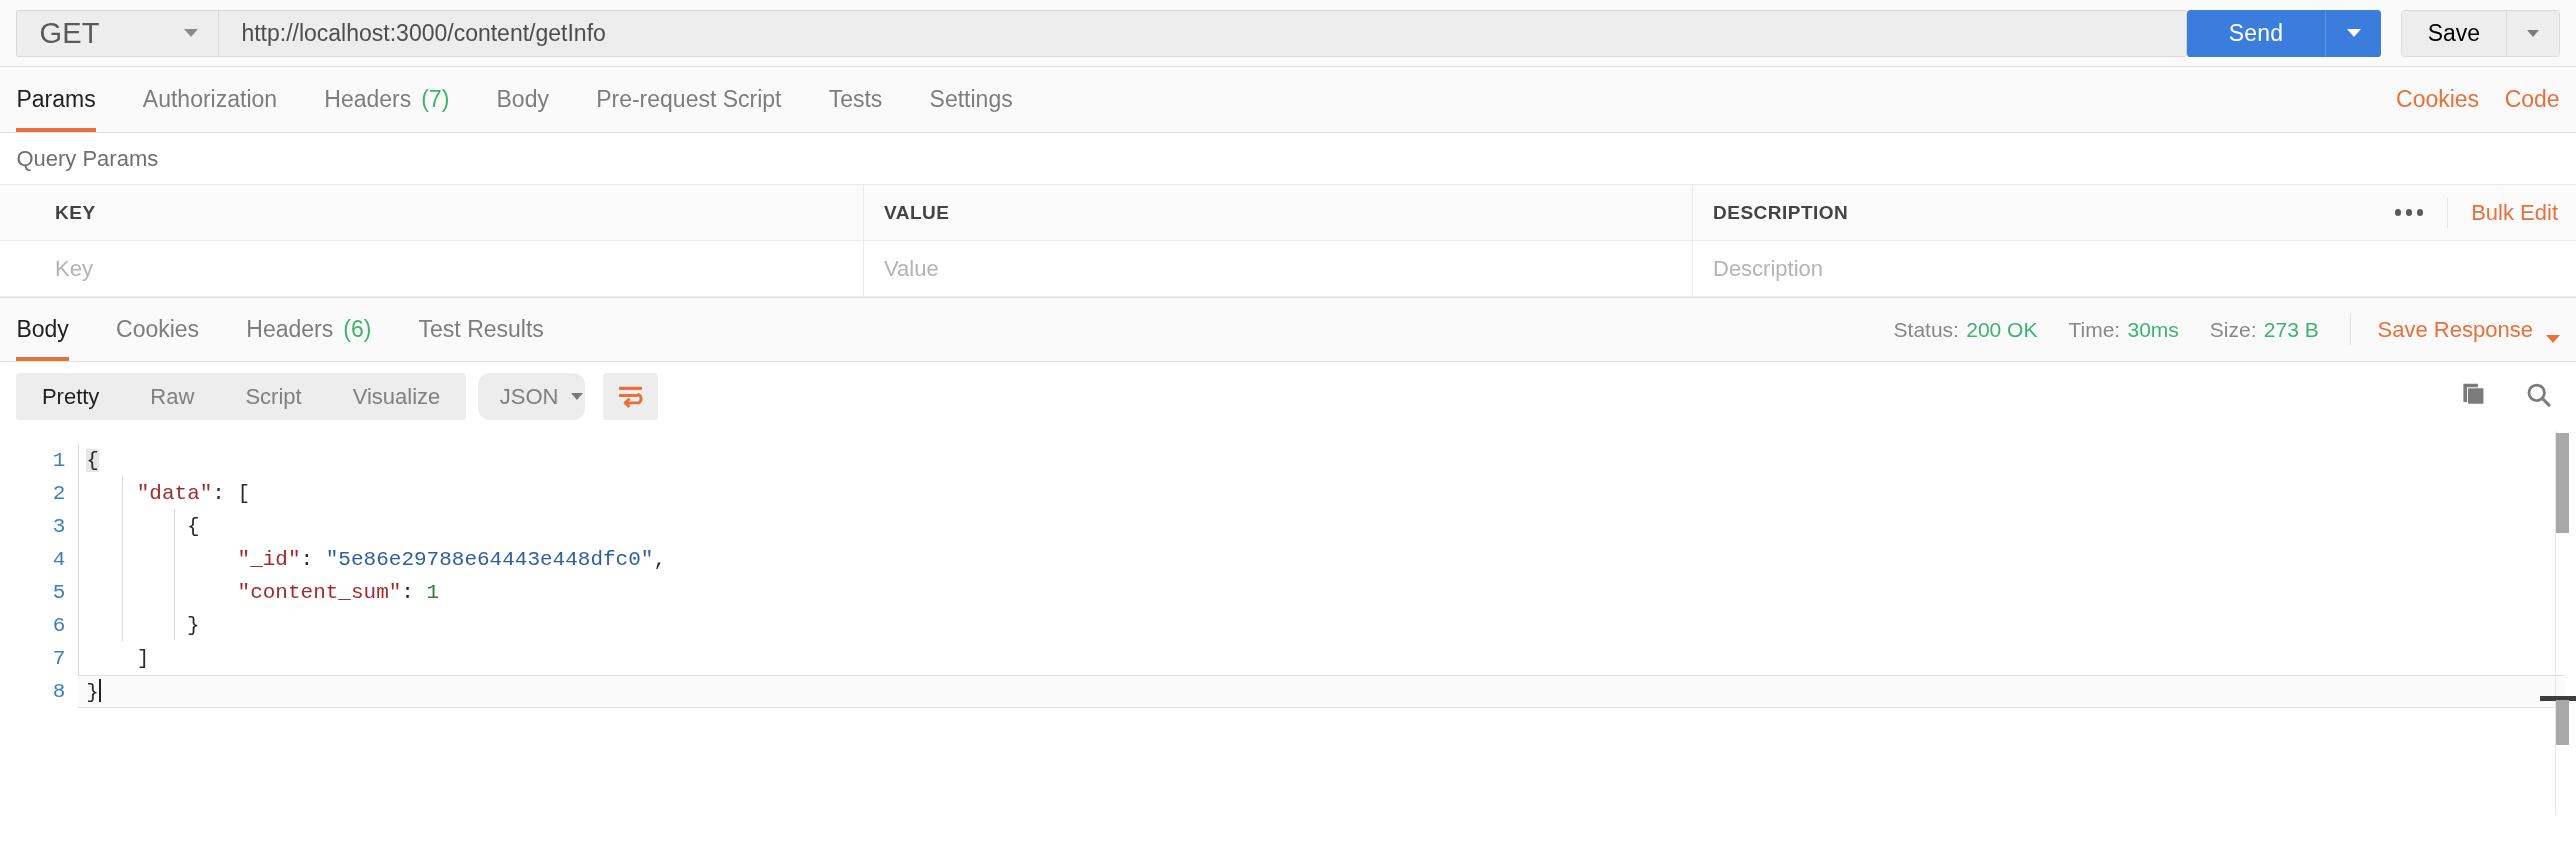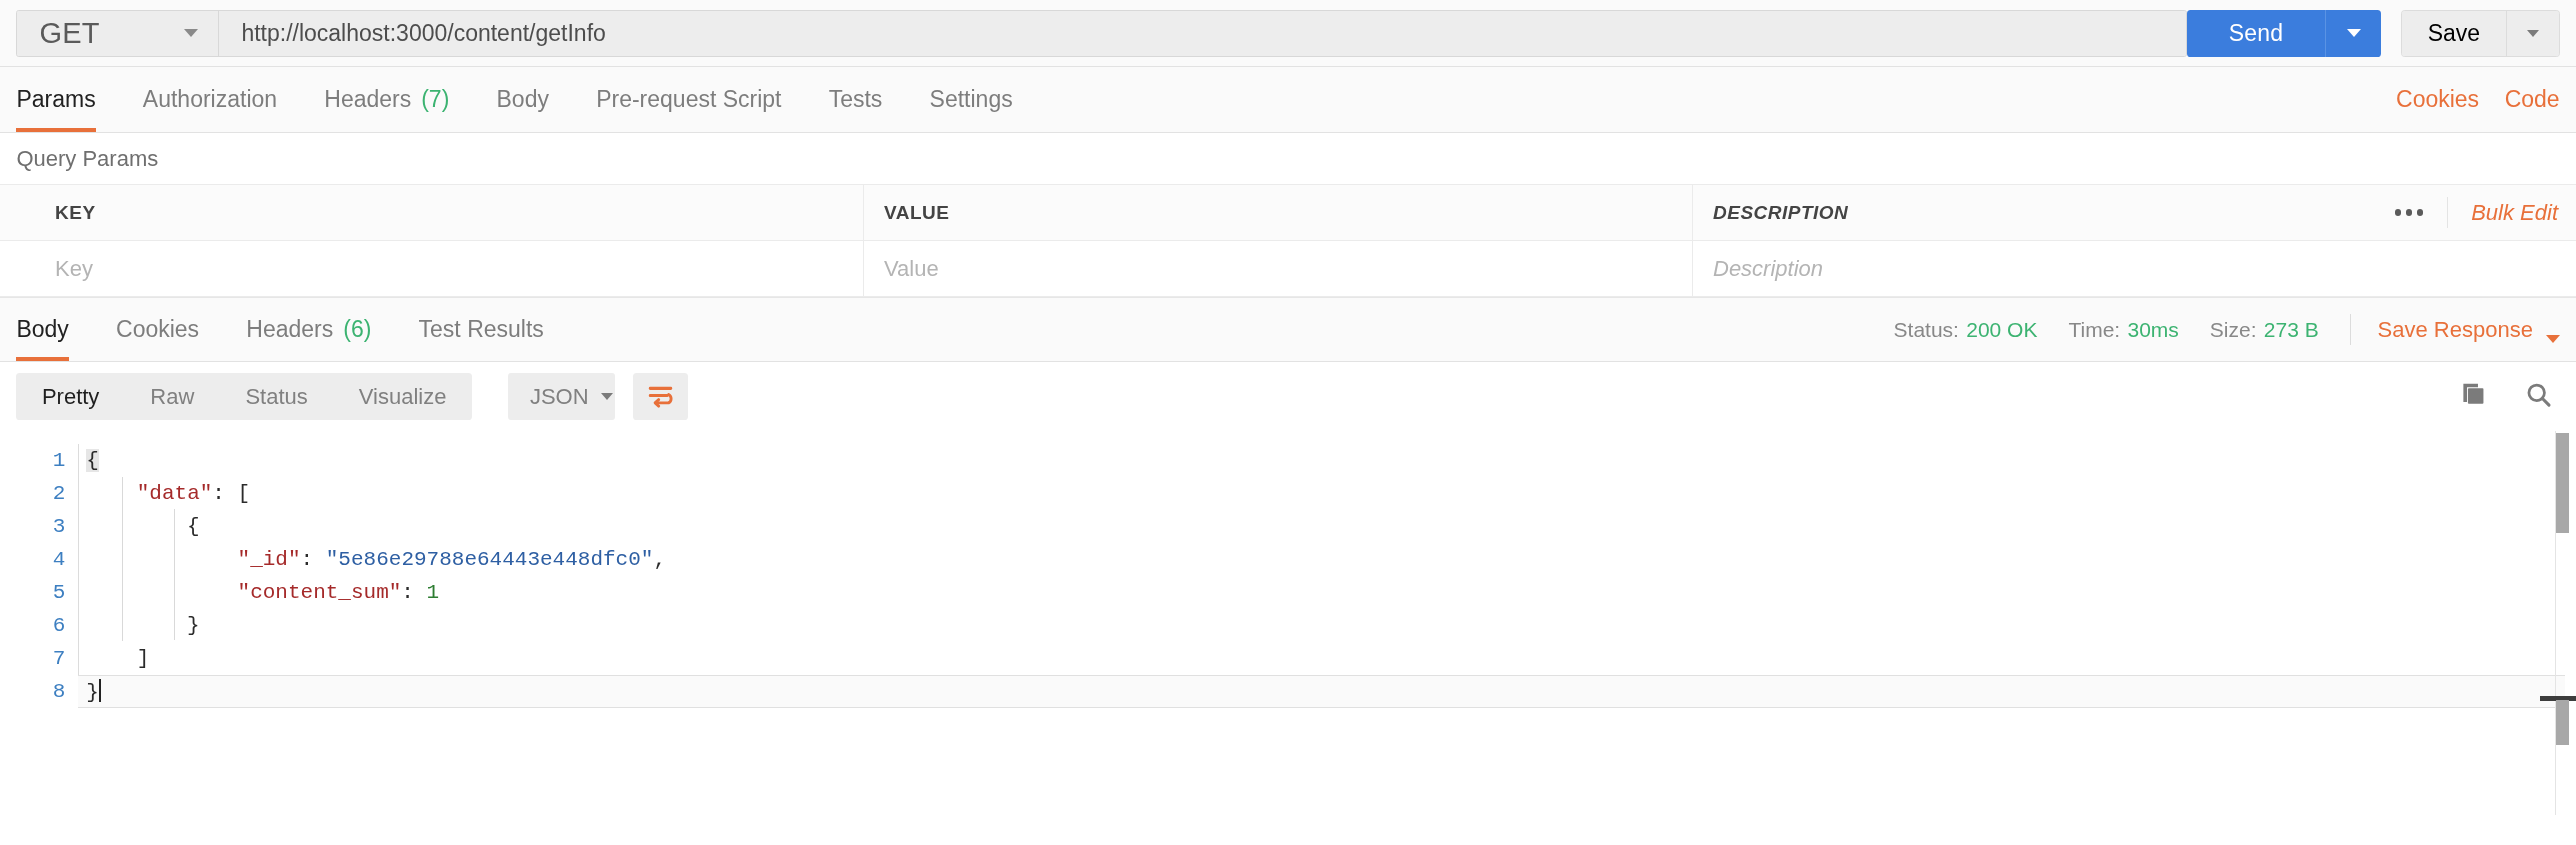--- a/index.html
+++ b/index.html
@@ -193,21 +193,21 @@
   .ptr.body { border-bottom: 0.9px solid #ebebeb; }
   .pcell {
     display: flex;
     align-items: center;
     border-right: 0.9px solid #ebebeb;
     padding-left: 20px;
   }
   .pcell.gutter { width: 35px; padding: 0; border-right: none; }
   .pcell.key { width: 829px; }
   .pcell.value { width: 829px; }
-  .pcell.desc { flex: 1; border-right: none; position: relative; font-style: italic; }
+  .pcell.desc { flex: 1; border-right: none; position: relative; }
   .ph-head {
     font-size: 19px;
     font-weight: bold;
     color: #444;
     letter-spacing: 0.5px;
   }
   .ph-cell {
     font-size: 22px;
     color: #b4b4b4;
   }
@@ -287,24 +287,24 @@
   }
   .seg {
     display: flex; align-items: center;
     padding: 0 25.5px;
     font-size: 22px;
     color: #808080;
     cursor: pointer;
   }
   .seg.active { color: #1f1f1f; }
   .fmt-select {
-    margin-left: 36px;
+    margin-left: 12px;
     height: 47px;
     background: #ededed;
-    border-radius: 3px;
+    border-radius: 12px;
     display: flex;
     align-items: center;
     justify-content: space-between;
     padding: 0 16.4px 0 22px;
     width: 107px;
     cursor: pointer;
   }
   .fmt-select .f-label { font-size: 22px; color: #808080; }
   .fmt-select .caret-dn {
     border-left-width: 6.4px; border-right-width: 6.4px; border-top-width: 7.3px;
@@ -559,21 +559,21 @@
 
 <div class="resp-toolbar">
   <div class="seg-group">
     <div class="seg active">
       <span>Pretty</span>
     </div>
     <div class="seg">
       <span>Raw</span>
     </div>
     <div class="seg">
-      <span>Status</span>
+      <span>Script</span>
     </div>
     <div class="seg">
       <span>Visualize</span>
     </div>
   </div>
 
   <div class="fmt-select">
     <span class="f-label">JSON</span>
     <span class="caret-dn"></span>
   </div>

